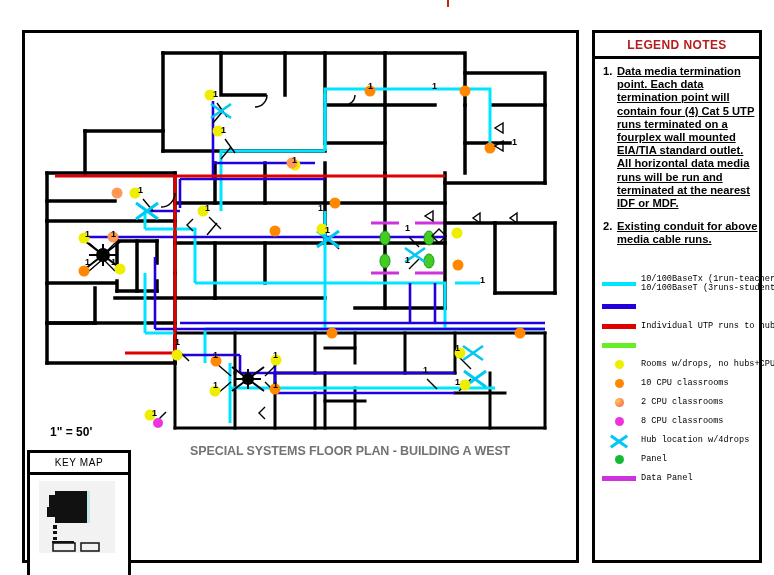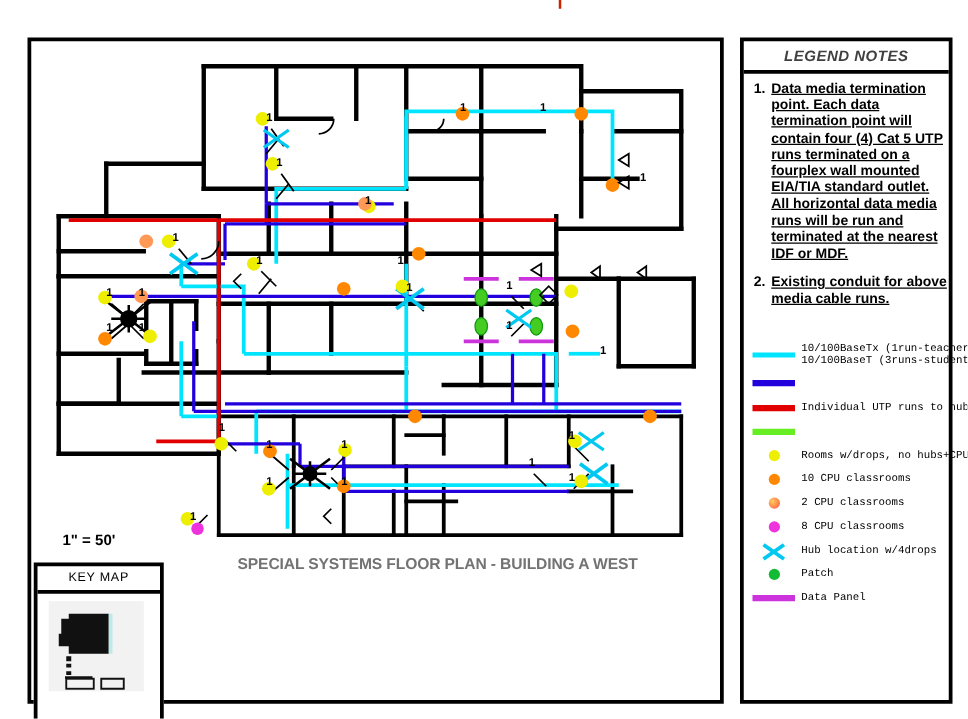--- a/index.html
+++ b/index.html
@@ -36,22 +36,21 @@
   .legend-title-box {
     position: absolute;
     left: 0; top: 0;
     width: 100%; height: 26px;
     border-bottom: 3px solid #000;
     box-sizing: border-box;
     display: flex; align-items: center; justify-content: center;
   }
   .legend-title-box span {
     font-size: 12px; font-weight: bold; letter-spacing: .4px;
-    color: #404040;
-    font-style: italic;
+    color: #b91c1c;
   }
 
   
   .notes {
     position: absolute;
     left: 8px; top: 32px;
     width: 155px;
   }
   .note {
     display: flex;
@@ -558,21 +557,21 @@
               <i></i>
             </span>
         </div>
         <div class="keylabel">Hub location w/4drops</div>
       </div>
 
       <div class="keyrow">
         <div class="swatch">
           <span class="dotswatch" style="background:#11bb33"></span>
         </div>
-        <div class="keylabel">Patch</div>
+        <div class="keylabel">Panel</div>
       </div>
 
       <div class="keyrow">
         <div class="swatch">
           <span class="lineswatch" style="background:#cc33dd;height:5px"></span>
         </div>
         <div class="keylabel">Data Panel</div>
       </div>
 
     </div>

